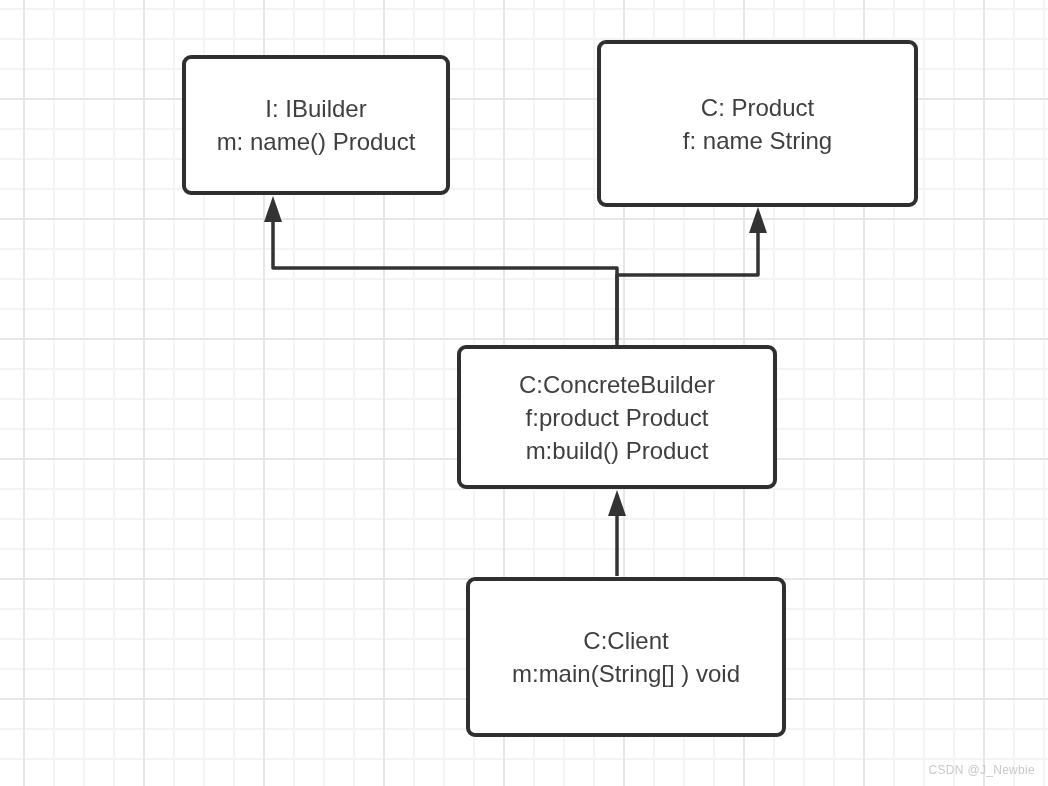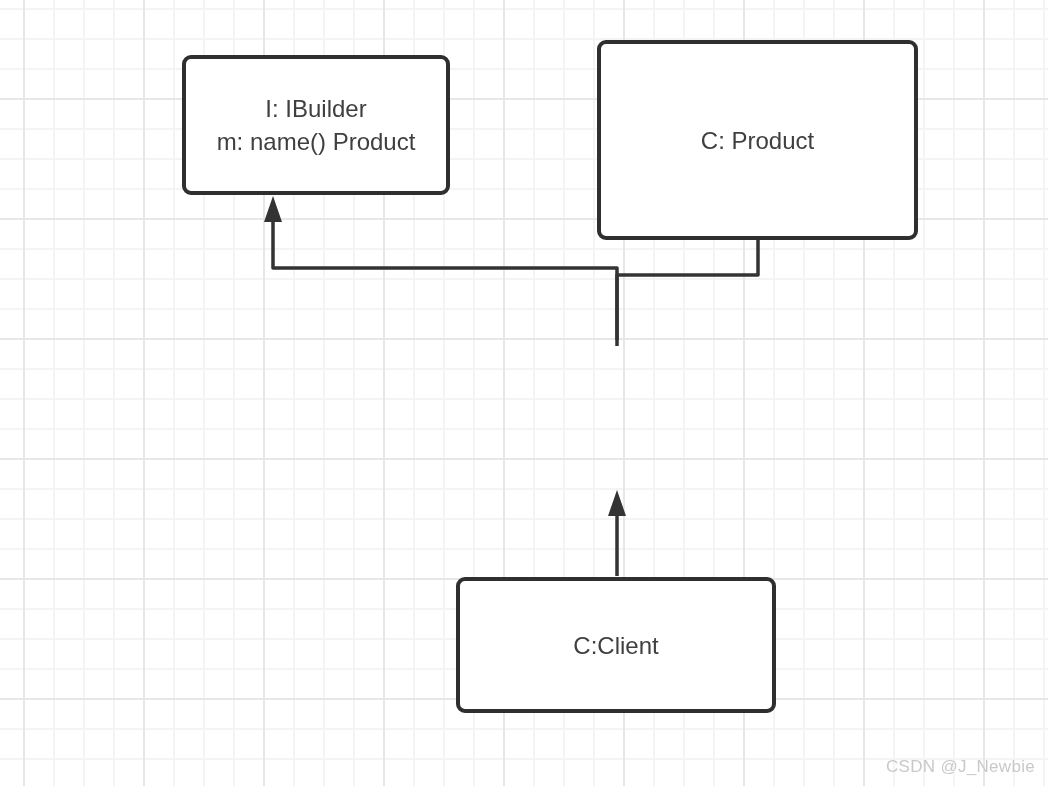--- a/index.html
+++ b/index.html
@@ -55,28 +55,28 @@
     justify-content: center;
     text-align: center;
   }
   .node-line {
     font-size: 24px;
     line-height: 33px;
     color: var(--text, #3f3f3f);
     white-space: nowrap;
   }
   .node-ibuilder        { left: 140px; top: 55px;  width: 268px; height: 140px; margin-left: 42px; }
-  .node-product         { left: 597px; top: 40px;  width: 321px; height: 200px; justify-content: center; }
+  .node-product         { left: 597px; top: 40px;  width: 321px; height: 167px; justify-content: center; }
   .node-concretebuilder { left: 457px; top: 345px; width: 320px; height: 144px; }
-  .node-client          { left: 456px; top: 577px; width: 320px; height: 136px; }
+  .node-client          { left: 466px; top: 577px; width: 320px; height: 160px; }
   .watermark {
     position: absolute;
     right: 13px;
     bottom: 9px;
-    font-size: 17px;
+    font-size: 12px;
     color: var(--watermark, #c9c9c9);
     letter-spacing: 0.3px;
   }
 </style>
 </head>
 <body>
 
 <div class="diagram">
 
   <svg class="edges" width="1048" height="786" viewBox="0 0 1048 786">
@@ -94,22 +94,29 @@
     </g>
   </svg>
 
   <div class="node node-ibuilder">
     <div class="node-line">I: IBuilder</div>
     <div class="node-line">m: name() Product</div>
   </div>
 
   <div class="node node-product">
     <div class="node-line">C: Product</div>
+    <div class="node-line">f: name String</div>
   </div>
 
+  <div class="node node-concretebuilder">
+    <div class="node-line">C:ConcreteBuilder</div>
+    <div class="node-line">f:product Product</div>
+    <div class="node-line">m:build() Product</div>
+  </div>
 
   <div class="node node-client">
     <div class="node-line">C:Client</div>
+    <div class="node-line">m:main(String[] ) void</div>
   </div>
 
   <div class="watermark">CSDN @J_Newbie</div>
 
 </div>
 
 </body></html>

